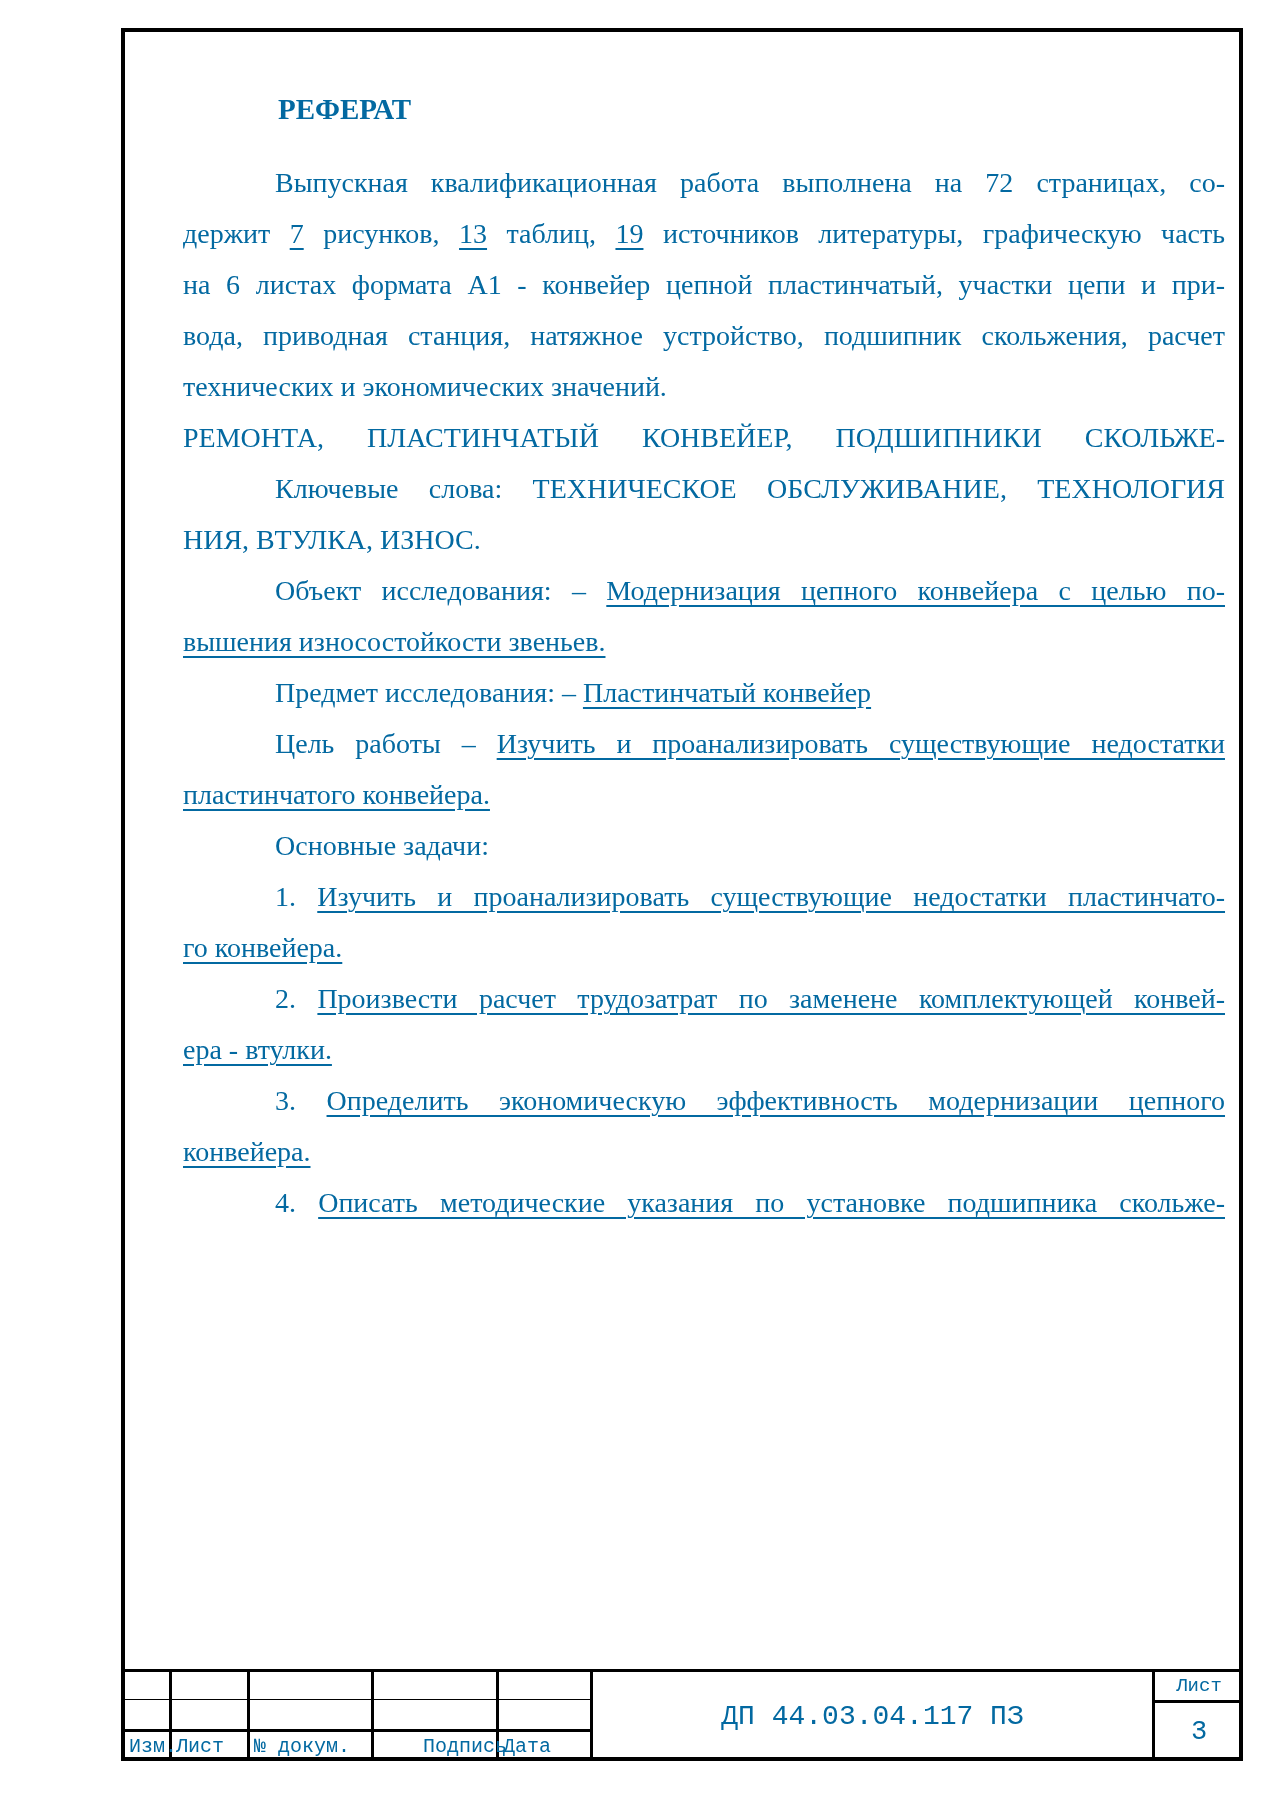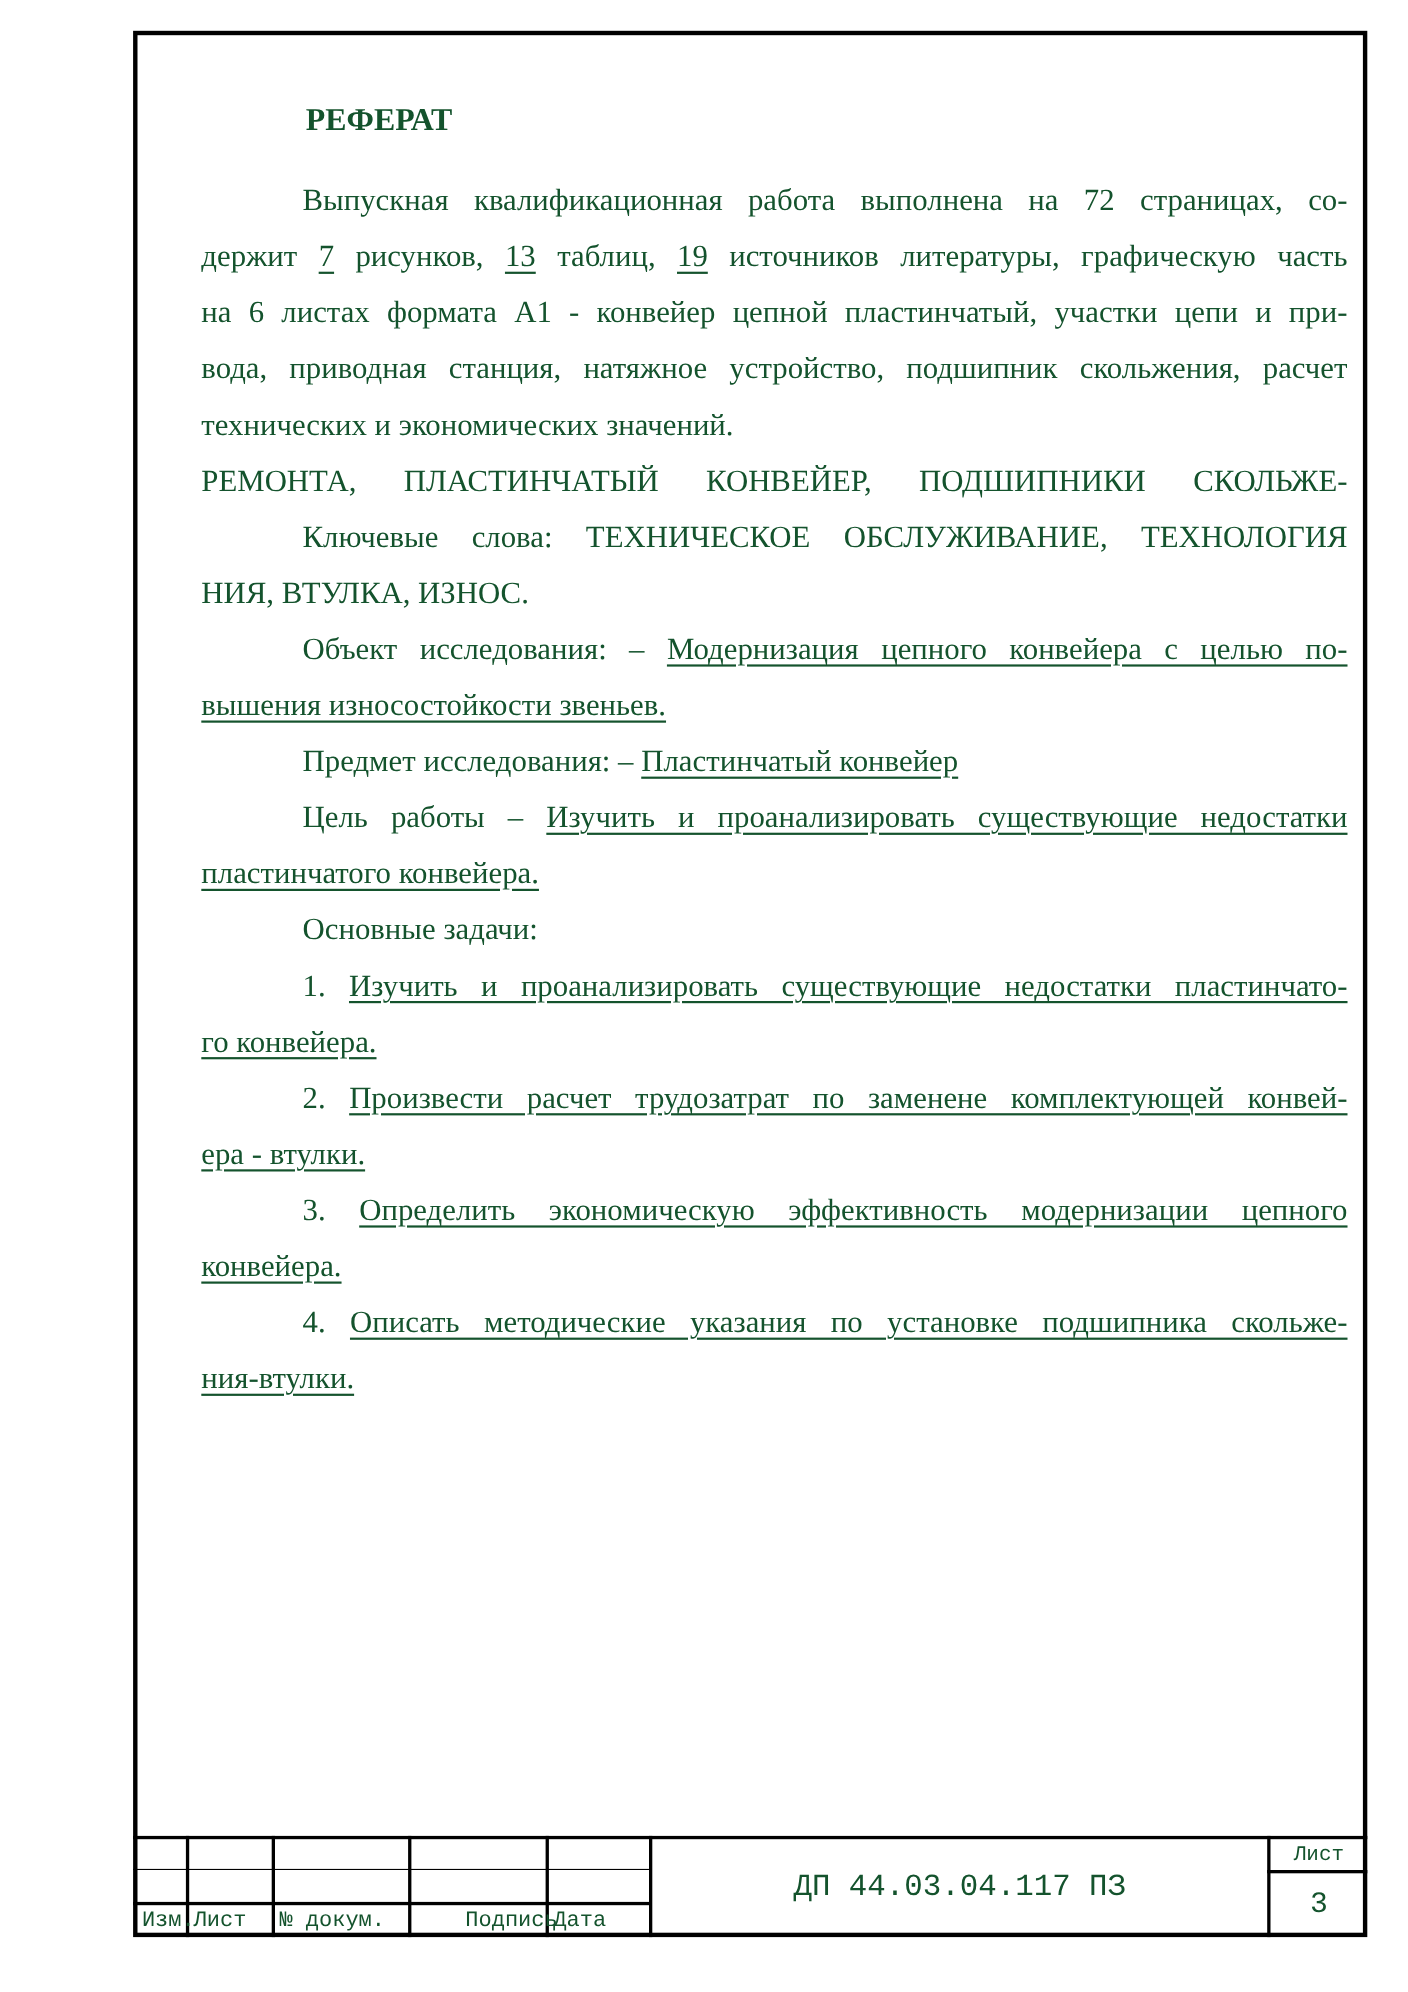--- a/index.html
+++ b/index.html
@@ -1,18 +1,18 @@
 <!DOCTYPE html>
 <html><head>
 <meta charset="utf-8">
 <style>
   html,body { margin:0; padding:0; background:#ffffff; }
   .page {
     position:relative; width:1280px; height:1811px; background:#ffffff;
-    font-family:"Liberation Serif", serif; color:#14532d;
+    font-family:"Liberation Serif", serif; color:#0369a1;
     overflow:hidden;
   }
   .frame {
     position:absolute; left:121px; top:28px; width:1122px; height:1733px;
     border:4px solid #000; box-sizing:border-box;
   }
   .content {
     position:absolute; left:183px; top:84px; width:1042px;
   }
   .doc-title {
@@ -61,21 +61,20 @@
         <div class="line just ind"><span>Цель работы – </span><span class="u">Изучить и проанализировать существующие недостатки</span></div>
         <div class="line"><span class="u">пластинчатого конвейера.</span></div>
         <div class="line ind"><span>Основные задачи:</span></div>
         <div class="line just ind"><span>1. </span><span class="u">Изучить и проанализировать существующие недостатки пластинчато-</span></div>
         <div class="line"><span class="u">го конвейера.</span></div>
         <div class="line just ind"><span>2. </span><span class="u">Произвести расчет трудозатрат по заменене комплектующей конвей-</span></div>
         <div class="line"><span class="u">ера - втулки.</span></div>
         <div class="line just ind"><span>3. </span><span class="u">Определить экономическую эффективность модернизации цепного</span></div>
         <div class="line"><span class="u">конвейера.</span></div>
         <div class="line just ind"><span>4. </span><span class="u">Описать методические указания по  установке подшипника скольже-</span></div>
-        <div class="line"><span class="u">ния-втулки.</span></div>
       </div>
   </div>
 
   <div class="stamp">
 
     <div class="sline" style="left:0; top:0; width:1122px; height:3px;"></div>
     <div class="sline" style="left:0; top:30px; width:469px; height:1px;"></div>
     <div class="sline" style="left:0; top:60px; width:469px; height:3px;"></div>
     <div class="sline" style="left:1031px; top:31px; width:91px; height:3px;"></div>
 

